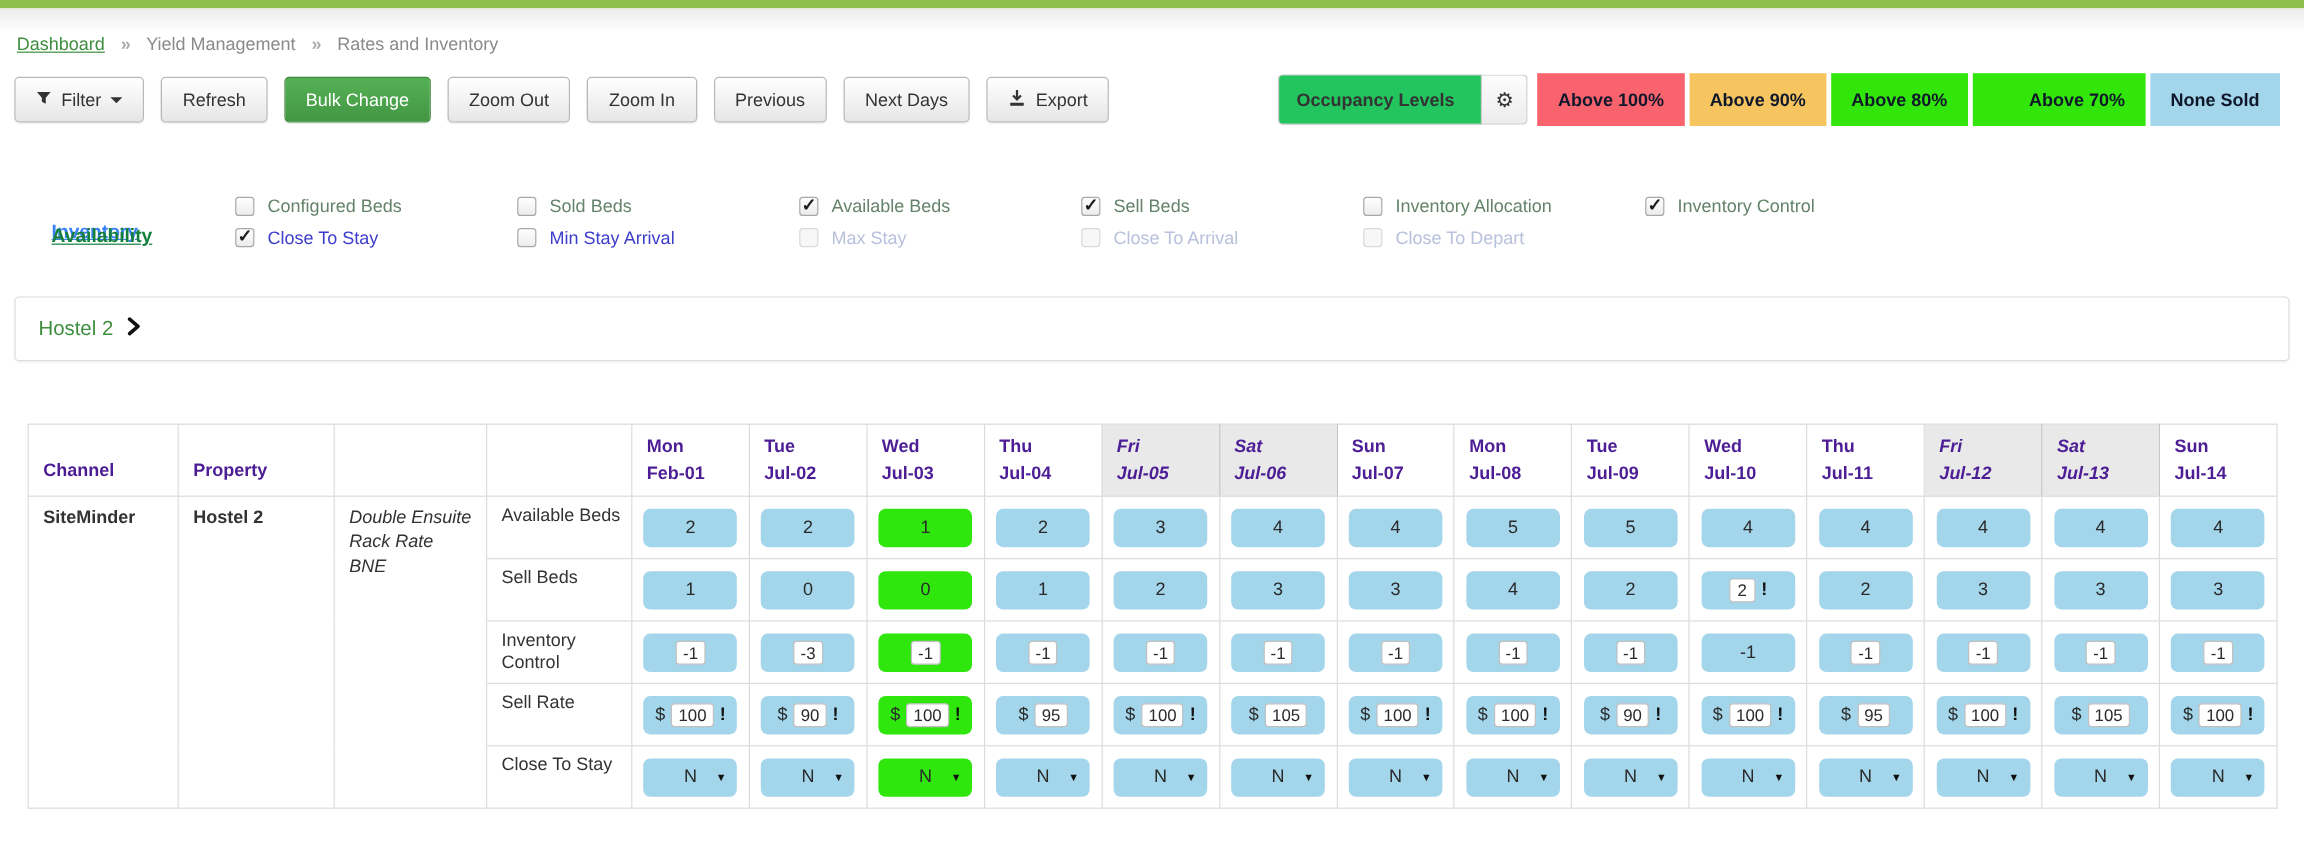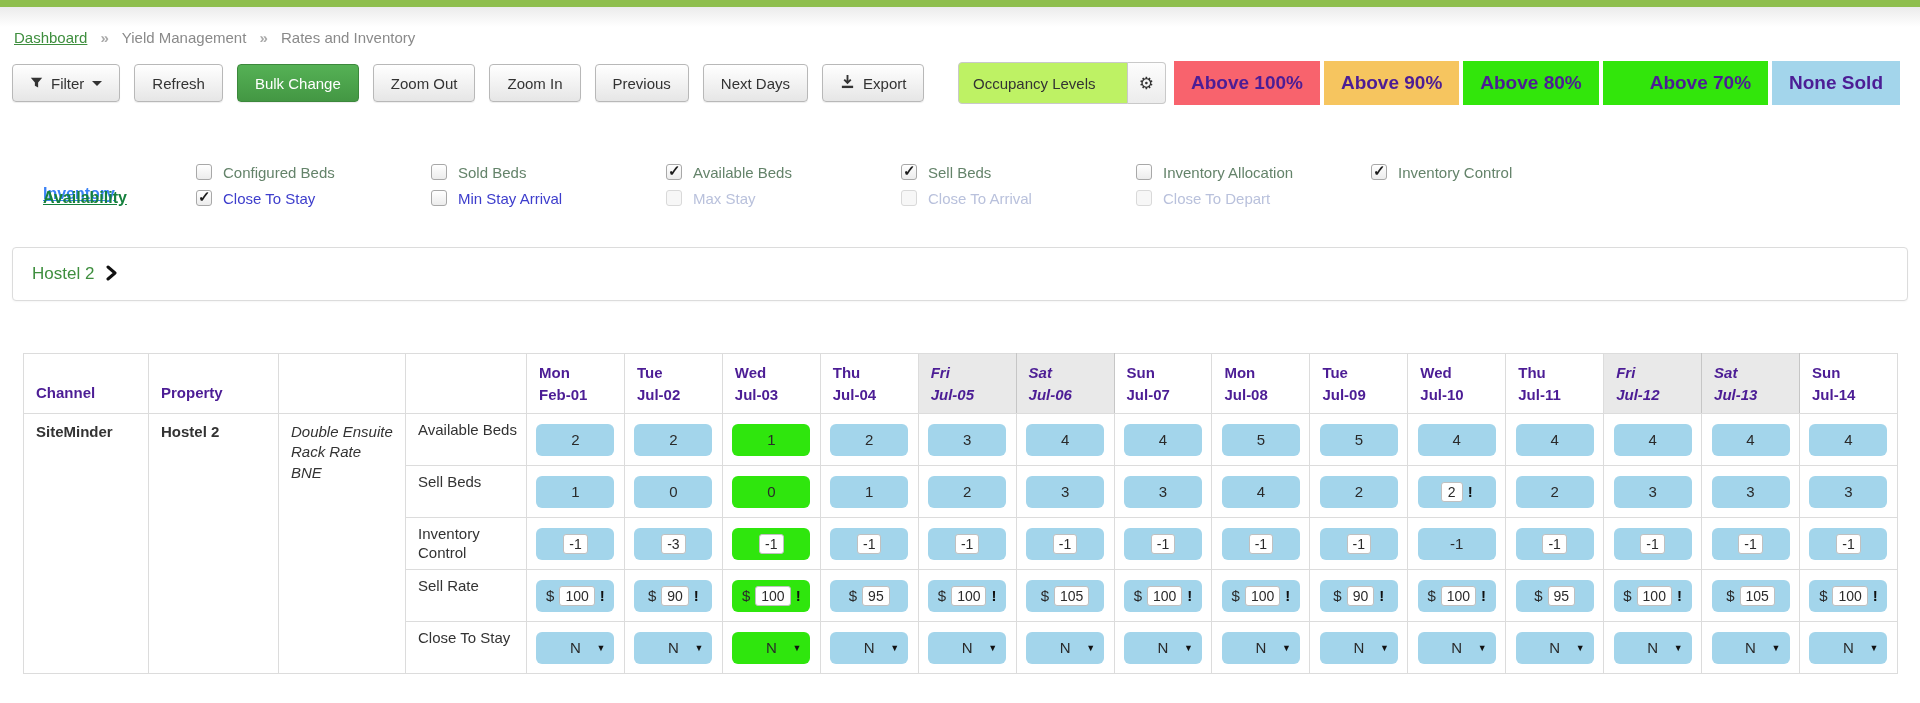--- a/index.html
+++ b/index.html
@@ -19,27 +19,27 @@
   .btn { display:inline-flex; align-items:center; gap:8px; height:38px; padding:0 17px;
     background:linear-gradient(#ffffff,#e6e6e6); border:1px solid #b8b8b8; border-radius:4px;
     font-size:15px; color:#333; cursor:pointer; box-shadow:0 1px 1px rgba(0,0,0,.07); white-space:nowrap; }
   .btn.primary { background:linear-gradient(#55b155,#439743); border-color:#3c883c; color:#fff; }
   .caret-tri { width:0; height:0; border-left:5px solid transparent; border-right:5px solid transparent;
     border-top:5px solid #333; display:inline-block; }
 
   
   .occupancy { display:flex; align-items:center; }
   .occ-label-box { height:42px; width:170px; border:1px solid #c9c9c9; border-radius:4px 0 0 4px;
-    display:flex; align-items:center; padding:0 14px; font-weight:normal; background:#bef264; }
+    display:flex; align-items:center; padding:0 14px; font-weight:bold; background:#22c55e; }
   .gear-btn { height:42px; width:38px; border:1px solid #c9c9c9; border-left:none; border-radius:0 4px 4px 0;
     background:linear-gradient(#fdfdfd,#ececec); display:flex; align-items:center; justify-content:center;
     font-size:17px; color:#333; cursor:pointer; margin-right:8px; }
   .occ-blocks { display:flex; gap:4px; }
   .occ-block { height:44px; display:flex; align-items:center; justify-content:center;
-    font-weight:bold; font-size:19px; color:#4c1d95; padding:0 17px; white-space:nowrap; }
+    font-weight:bold; font-size:15px; color:#0f172a; padding:0 17px; white-space:nowrap; }
 
   
   .filters { margin:36px 0 0 43px; }
   .filter-row { display:grid; grid-template-columns:153px repeat(6,235px); align-items:center; height:38px; }
   .filter-link { font-weight:bold; font-size:16px; text-decoration:underline; cursor:pointer; }
   .filter-link.tone-inventory { color:#3b82f6;margin-top:44px; }
   .filter-link.tone-rate { color:#a58a2d; }
   .filter-link.tone-availability { color:#15803d; }
   .cb-item { display:flex; align-items:center; gap:11px; cursor:pointer; }
   .cb { width:16px; height:16px; border:1px solid #a8a8a8; border-radius:3px;

